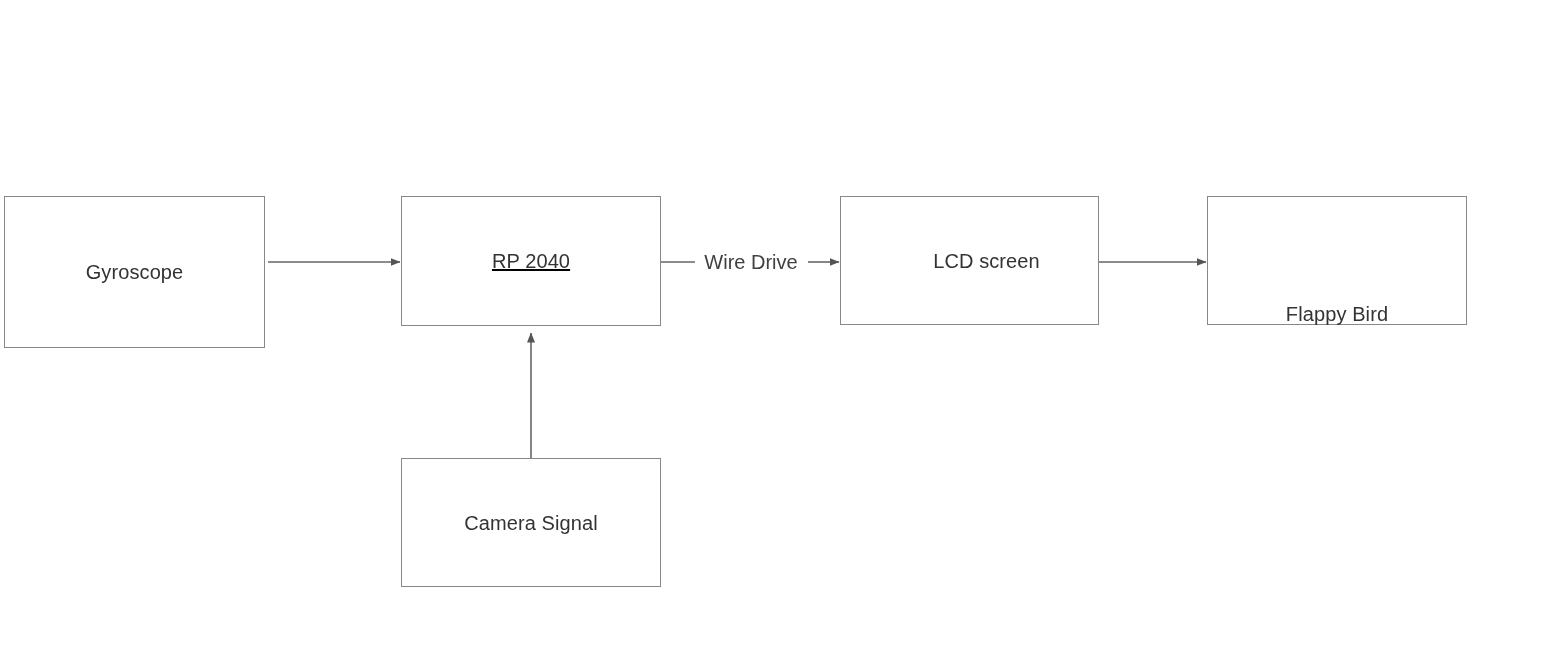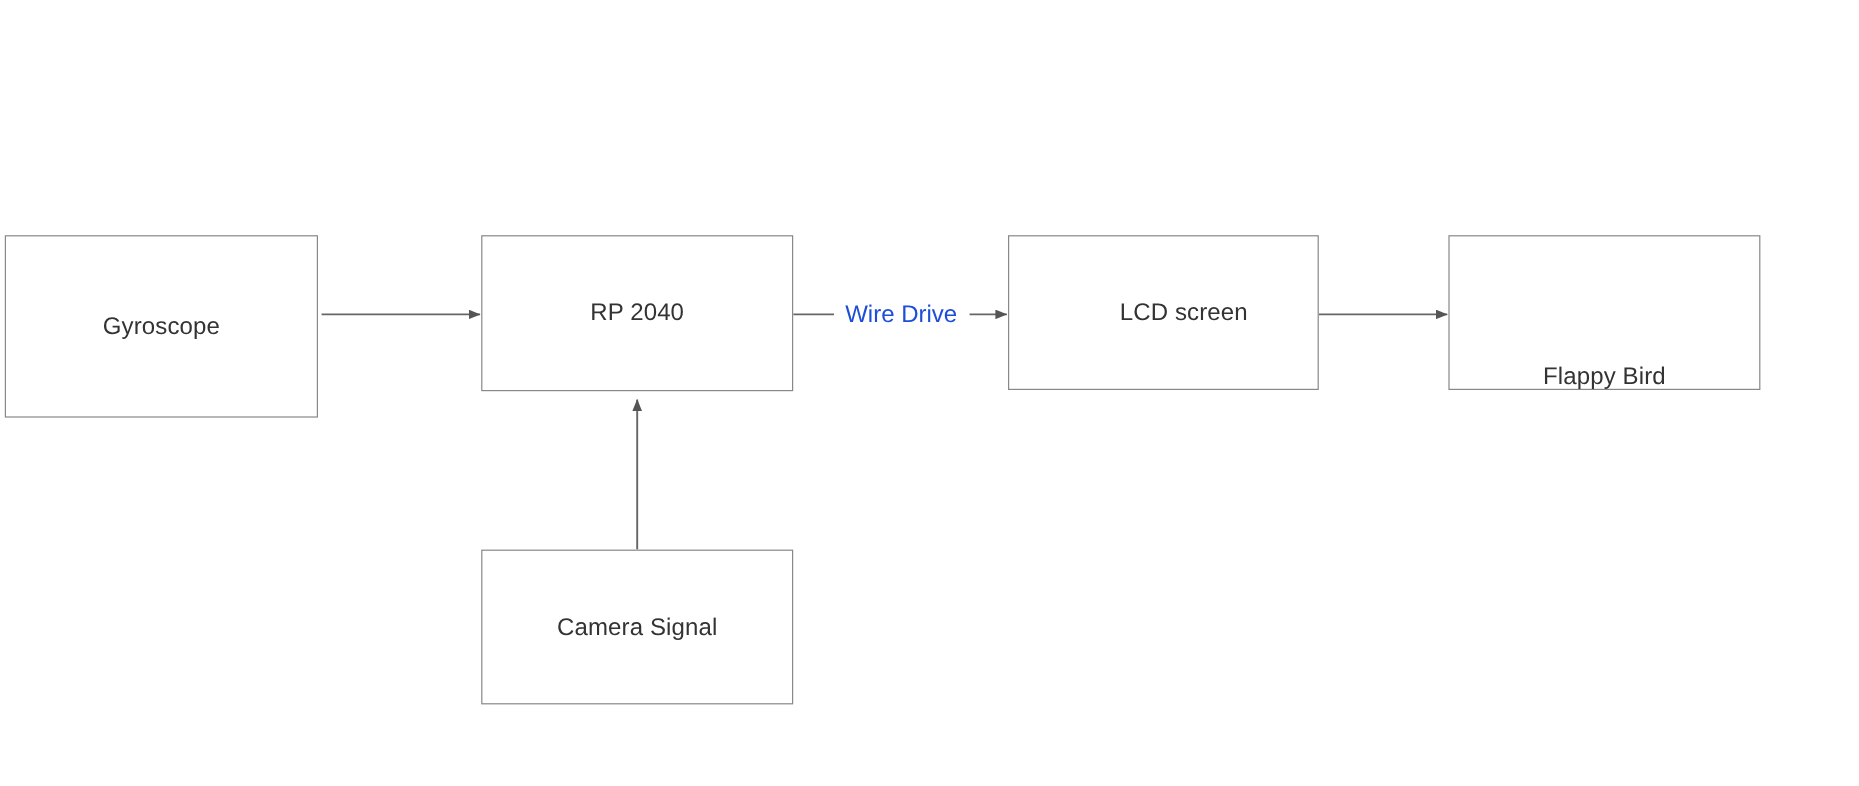--- a/index.html
+++ b/index.html
@@ -39,21 +39,21 @@
     color: #333333;
     line-height: 1;
     text-align: center;
     white-space: nowrap;
     letter-spacing: 0.1px;
   }
   .edge-label {
     position: absolute;
     font-family: "Liberation Sans", sans-serif;
     font-size: 20px;
-    color: #1d4ed8;
+    color: #404040;
     background: #ffffff;
     line-height: 1;
     white-space: nowrap;
     padding: 0 2px;
     transform: translate(-50%, -50%);
   }
 </style>
 </head>
 <body>
 
@@ -81,21 +81,21 @@
 
     <g>
       <line x1="531" y1="458" x2="531" y2="333" stroke="#666666" stroke-width="1.6" marker-end="url(#arrowhead)"></line>
     </g>
   </svg>
 
   <div class="node-box" style="left:4px; top:196px; width:261px; height:152px;">
     <span class="node-label">Gyroscope</span>
   </div>
 
-  <div class="node-box" style="left:401px; top:196px; width:260px; height:130px;">
+  <div class="node-box" style="left:401px; top:196px; width:260px; height:130px;text-decoration:underline;">
     <span class="node-label">RP 2040</span>
   </div>
 
   <div class="node-box" style="left:840px; top:196px; width:259px; height:129px;padding-left:34px;">
     <span class="node-label">LCD screen</span>
   </div>
 
   <div class="node-box" style="left:1207px; top:196px; width:260px; height:129px;align-items:flex-end;">
     <span class="node-label">Flappy Bird</span>
   </div>

